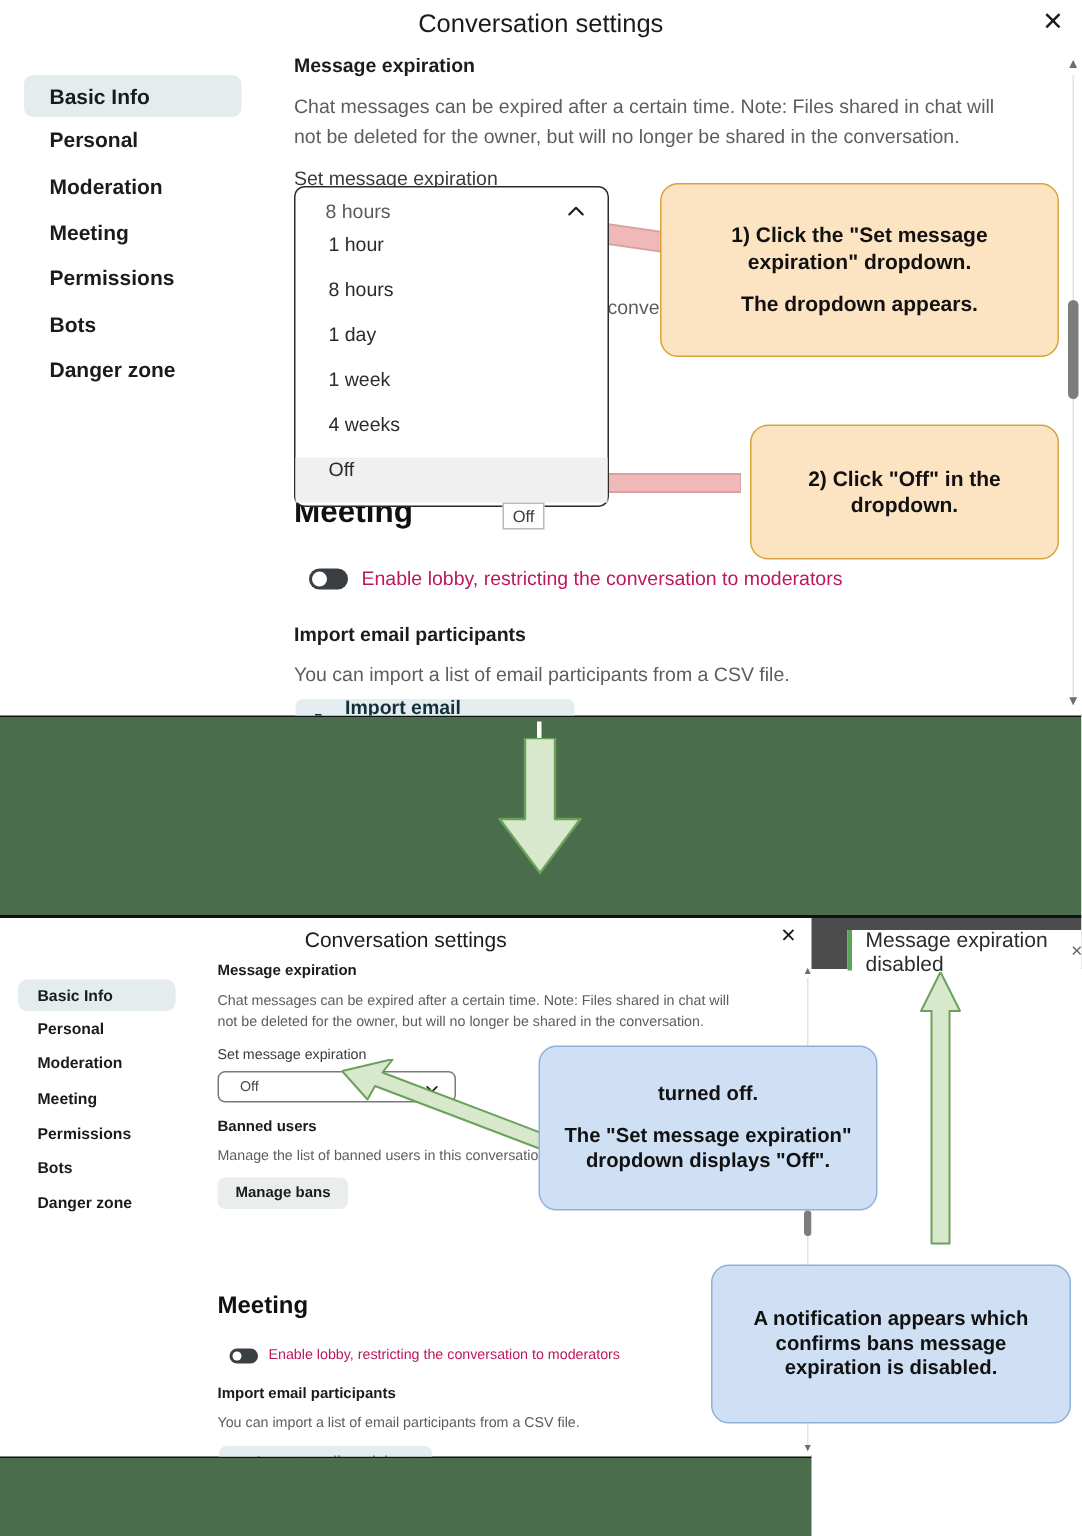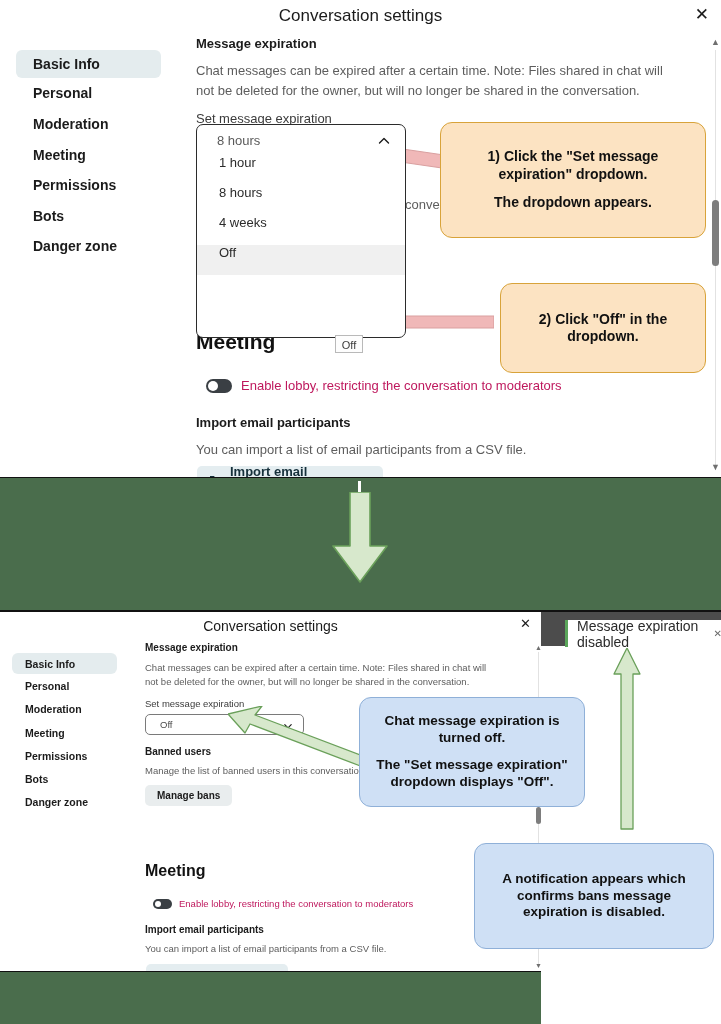--- a/index.html
+++ b/index.html
@@ -239,20 +239,26 @@
         </svg>
       </div>
 
       <div class="dd-opt" style="height:30px; padding-left:22px; font-size:13px;">
         <span>1 hour</span>
       </div>
       <div class="dd-opt" style="height:30px; padding-left:22px; font-size:13px;">
         <span>8 hours</span>
       </div>
       <div class="dd-opt" style="height:30px; padding-left:22px; font-size:13px;">
+        <span>1 day</span>
+      </div>
+      <div class="dd-opt" style="height:30px; padding-left:22px; font-size:13px;">
+        <span>1 week</span>
+      </div>
+      <div class="dd-opt" style="height:30px; padding-left:22px; font-size:13px;">
         <span>4 weeks</span>
       </div>
       <div class="dd-opt hl" style="height:30px; padding-left:22px; font-size:13px;">
         <span>Off</span>
       </div>
     </div>
 
     <div class="tooltip" style="left:335px; top:335px; width:28px; height:18px; font-size:11px; line-height:18px;">Off</div>
 
     <div class="big-head" style="position:absolute; left:196px; top:330px; font-size:21px;">Meeting</div>
@@ -389,21 +395,20 @@
 
   <svg class="ann-arrow" style="left:228px; top:706px;" width="140" height="62" viewBox="0 0 140 62">
     <path d="M0 8 L34 0 L27 9 L140 52 L135 61 L22 18 L17 27 Z" fill="#d7e8cc" stroke="#6aa05a" stroke-width="1.3" stroke-linejoin="round"></path>
   </svg>
 
   <svg class="ann-arrow" style="left:613px; top:648px;" width="28" height="182" viewBox="0 0 28 182">
     <path d="M14 0 L27 26 H20 V181 H8 V26 H1 Z" fill="#d7e8cc" stroke="#6aa05a" stroke-width="1.3" stroke-linejoin="round"></path>
   </svg>
 
   <div class="callout blue" style="left:359px; top:697px; width:226px; height:110px; font-size:13.5px; padding:0 8px;">
-    <p>Chat message expiration is</p>
     <p>turned off.</p>
     <div class="gap"></div>
     <p>The "Set message expiration"</p>
     <p>dropdown displays "Off".</p>
   </div>
 
   <div class="callout blue" style="left:474px; top:843px; width:240px; height:106px; font-size:13.5px; padding:0 10px;">
     <p>A notification appears which</p>
     <p>confirms bans message</p>
     <p>expiration is disabled.</p>

